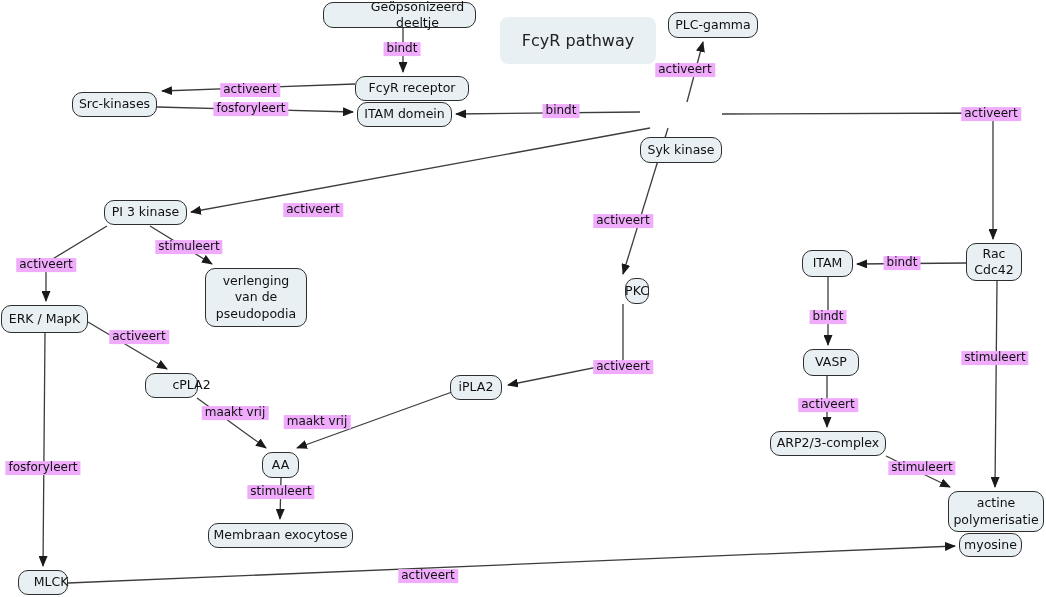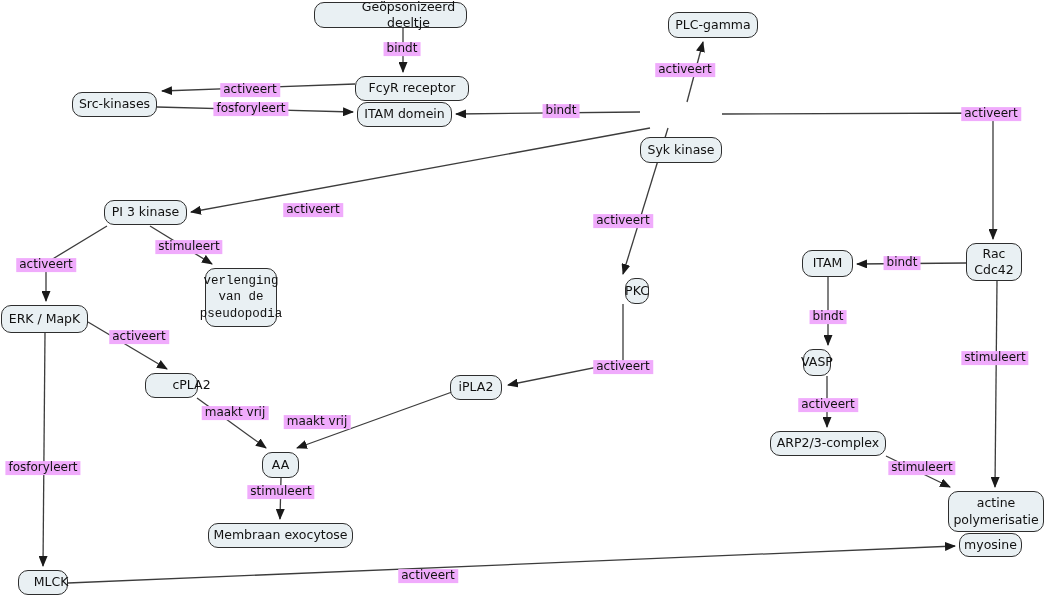--- a/index.html
+++ b/index.html
@@ -72,20 +72,21 @@
         <polyline points="45,333 43,566" class="edge-line" marker-end="url(#arrowhead)"></polyline>
         <polyline points="68,583 955,546" class="edge-line" marker-end="url(#arrowhead)"></polyline>
         <polyline points="966,263 857,264" class="edge-line" marker-end="url(#arrowhead)"></polyline>
         <polyline points="828,277 828,345" class="edge-line" marker-end="url(#arrowhead)"></polyline>
         <polyline points="827,376 827,427" class="edge-line" marker-end="url(#arrowhead)"></polyline>
         <polyline points="886,456 950,487" class="edge-line" marker-end="url(#arrowhead)"></polyline>
         <polyline points="997,281 995,487" class="edge-line" marker-end="url(#arrowhead)"></polyline>
       </g>
   </svg>
 
+  <div class="diagram-title">FcyR pathway</div>
 
   <div id="labels-layer">
       <div class="edge-label" style="left: 402px; top: 49px;">bindt</div>
       <div class="edge-label" style="left: 250px; top: 90px;">activeert</div>
       <div class="edge-label" style="left: 251px; top: 109px;">fosforyleert</div>
       <div class="edge-label" style="left: 561px; top: 111px;">bindt</div>
       <div class="edge-label" style="left: 685px; top: 70px;">activeert</div>
       <div class="edge-label" style="left: 991px; top: 114px;">activeert</div>
       <div class="edge-label" style="left: 313px; top: 210px;">activeert</div>
       <div class="edge-label" style="left: 623px; top: 221px;">activeert</div>
@@ -98,38 +99,38 @@
       <div class="edge-label" style="left: 281px; top: 492px;">stimuleert</div>
       <div class="edge-label" style="left: 43px; top: 468px;">fosforyleert</div>
       <div class="edge-label" style="left: 428px; top: 576px;">activeert</div>
       <div class="edge-label" style="left: 902px; top: 263px;">bindt</div>
       <div class="edge-label" style="left: 828px; top: 317px;">bindt</div>
       <div class="edge-label" style="left: 828px; top: 405px;">activeert</div>
       <div class="edge-label" style="left: 922px; top: 468px;">stimuleert</div>
       <div class="edge-label" style="left: 995px; top: 358px;">stimuleert</div>
     </div>
   <div id="nodes-layer">
-      <div class="node" style="left: 314px; top: 2px; width: 153px; height: 26px; padding-left: 40px;">Geöpsonizeerd deeltje</div>
+      <div class="node" style="left: 323px; top: 2px; width: 153px; height: 26px; padding-left: 40px;">Geöpsonizeerd deeltje</div>
       <div class="node" style="left: 668px; top: 12px; width: 90px; height: 26px;">PLC-gamma</div>
       <div class="node" style="left: 355px; top: 76px; width: 114px; height: 25px;">FcyR receptor</div>
       <div class="node" style="left: 357px; top: 102px; width: 95px; height: 25px;">ITAM domein</div>
       <div class="node" style="left: 72px; top: 92px; width: 85px; height: 25px;">Src-kinases</div>
       <div class="node" style="left: 640px; top: 102px; width: 82px; height: 26px; margin-top: 35px;">Syk kinase</div>
       <div class="node" style="left: 104px; top: 200px; width: 83px; height: 25px;">PI 3 kinase</div>
-      <div class="node" style="left: 205px; top: 268px; width: 72px; height: 59px; font-family: Liberation Mono, monospace;">verlenging
+      <div class="node" style="left: 205px; top: 268px; width: 102px; height: 59px;">verlenging
 van de
 pseudopodia</div>
       <div class="node" style="left: 1px; top: 305px; width: 87px; height: 28px;">ERK / MapK</div>
       <div class="node" style="left: 145px; top: 373px; width: 53px; height: 25px; padding-left: 44px;">cPLA2</div>
       <div class="node" style="left: 450px; top: 375px; width: 52px; height: 25px;">iPLA2</div>
       <div class="node" style="left: 604px; top: 278px; width: 24px; height: 26px; margin-left: 21px;">PKC</div>
       <div class="node" style="left: 802px; top: 250px; width: 51px; height: 27px;">ITAM</div>
       <div class="node" style="left: 966px; top: 243px; width: 56px; height: 38px;">Rac
 Cdc42</div>
-      <div class="node" style="left: 803px; top: 349px; width: 28px; height: 27px;">VASP</div>
+      <div class="node" style="left: 803px; top: 349px; width: 56px; height: 27px;">VASP</div>
       <div class="node" style="left: 770px; top: 431px; width: 116px; height: 25px;">ARP2/3-complex</div>
       <div class="node" style="left: 948px; top: 491px; width: 96px; height: 41px;">actine
 polymerisatie</div>
       <div class="node" style="left: 959px; top: 533px; width: 63px; height: 24px;">myosine</div>
       <div class="node" style="left: 208px; top: 523px; width: 145px; height: 25px;">Membraan exocytose</div>
       <div class="node" style="left: 18px; top: 570px; width: 50px; height: 25px; padding-left: 20px;">MLCK</div>
       <div class="node" style="left: 262px; top: 452px; width: 37px; height: 26px;">AA</div>
     </div>
 </div>
 

